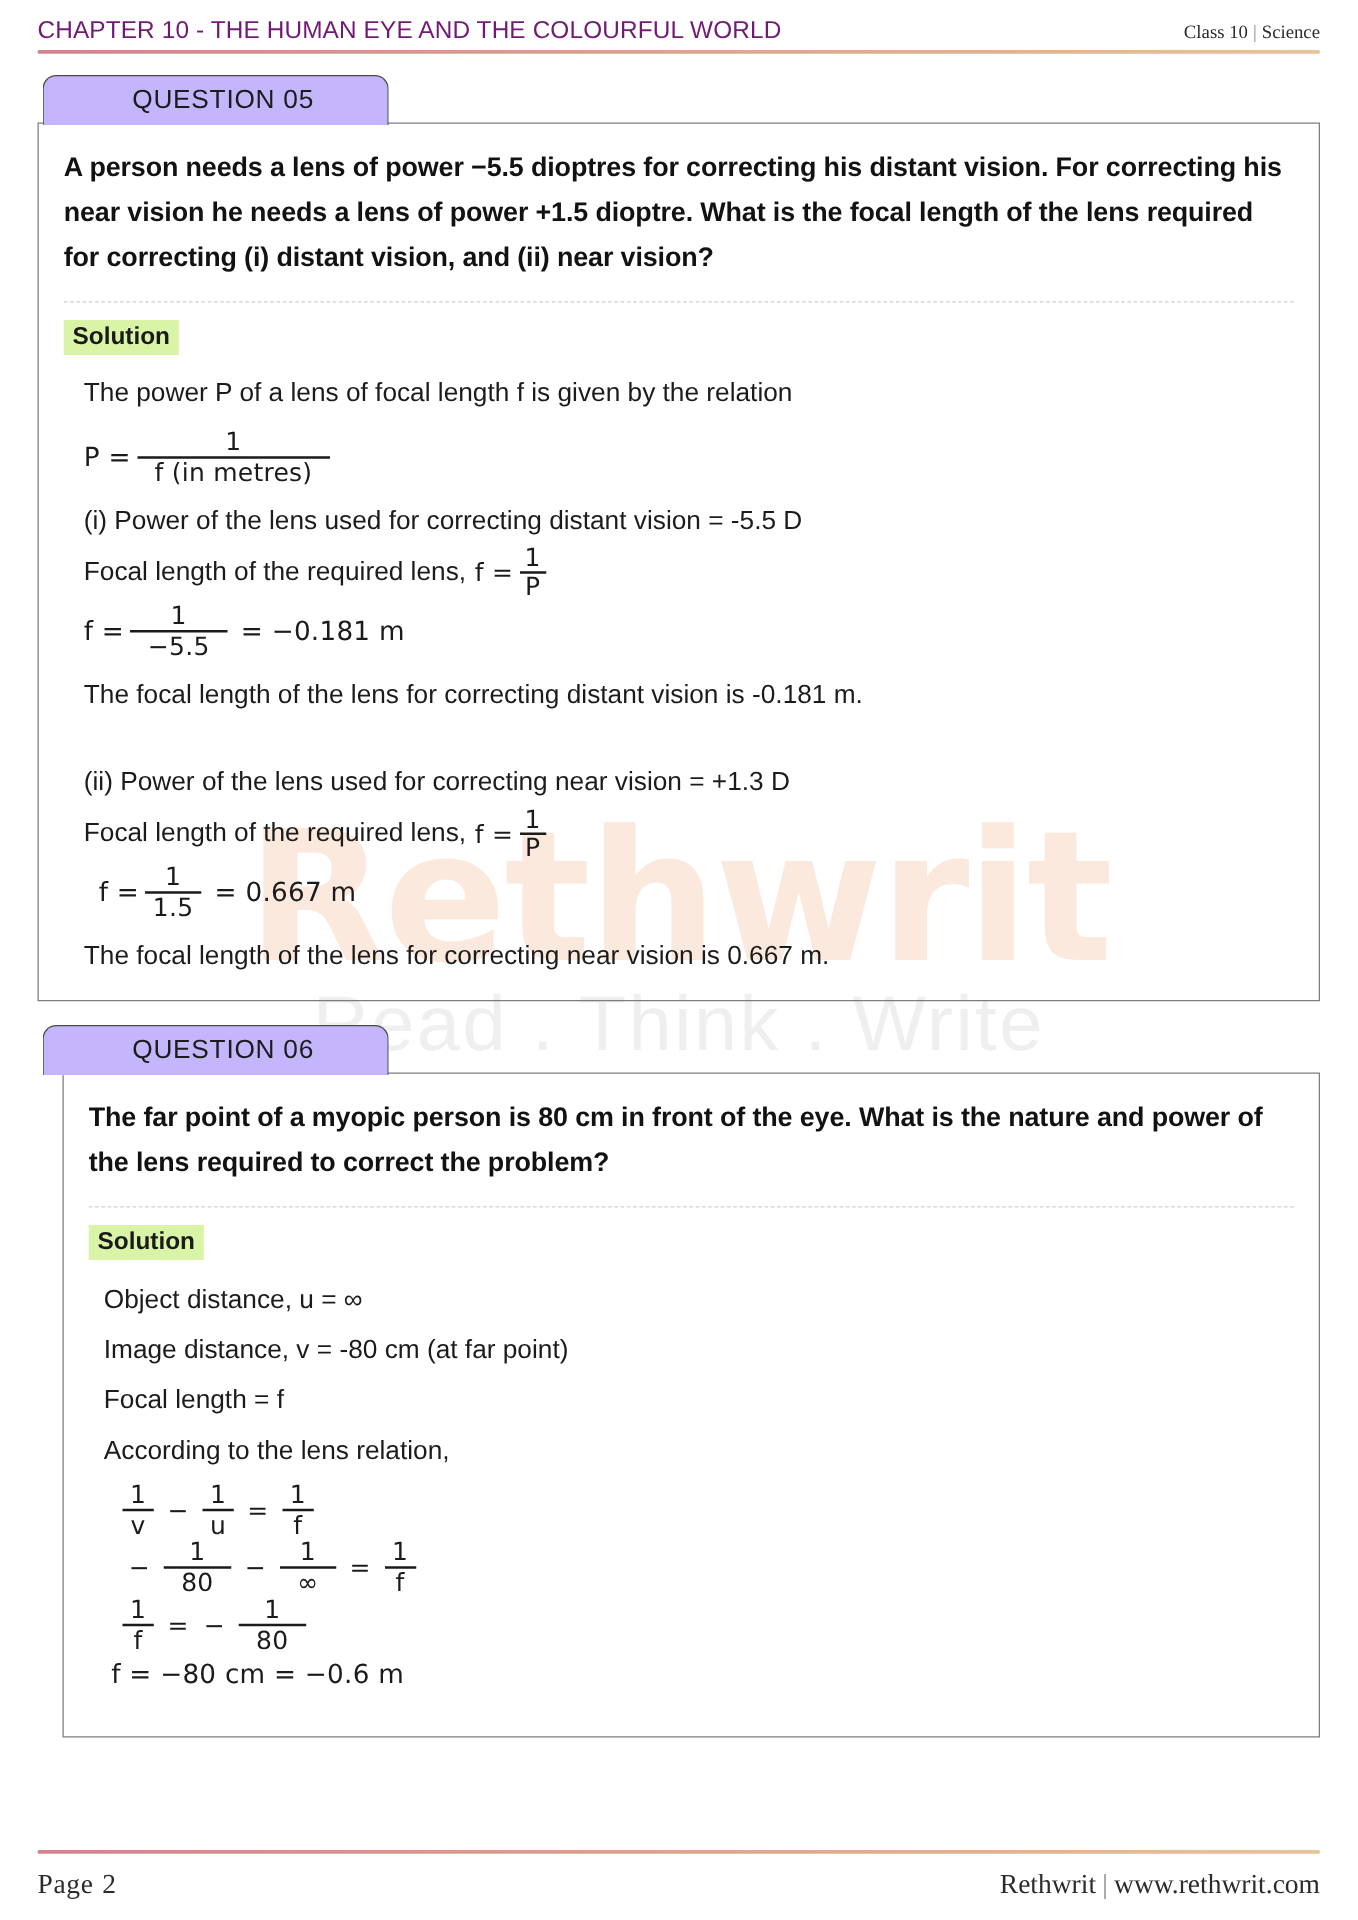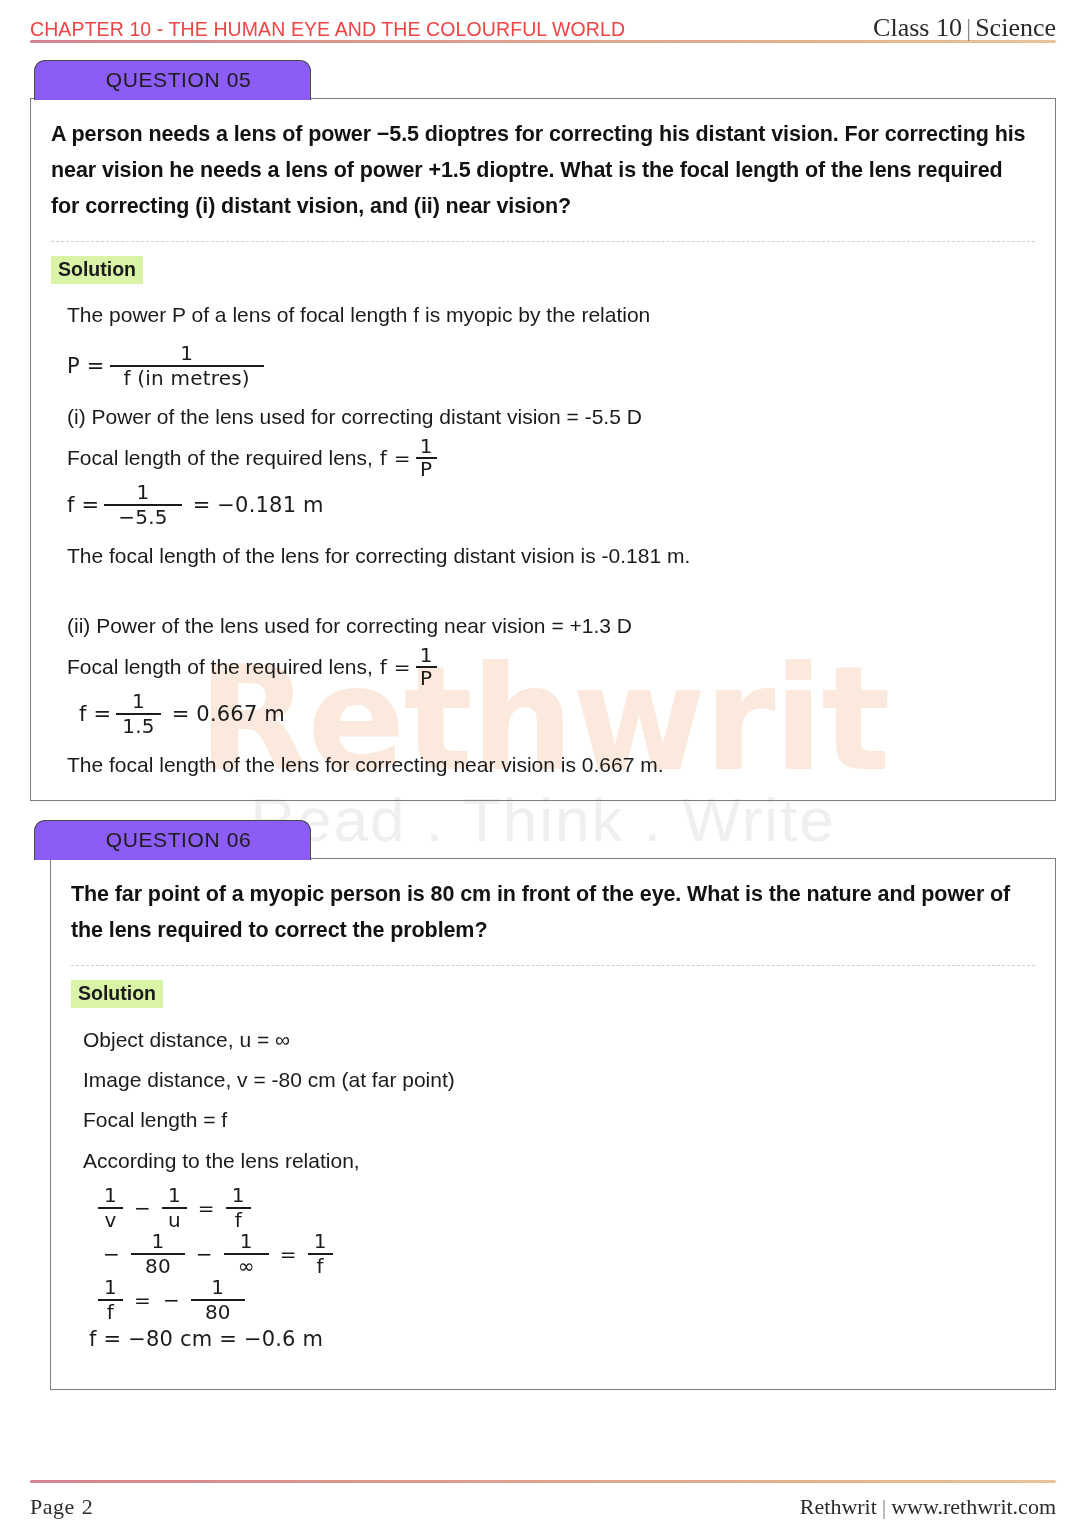--- a/index.html
+++ b/index.html
@@ -26,28 +26,28 @@
   .page-header {
     display: flex;
     align-items: baseline;
     justify-content: space-between;
     padding-top: 13px;
     height: 40px;
   }
   .chapter-title {
     font-size: 19.5px;
     letter-spacing: 0.1px;
-    color: #ef4444;
+    color: #701a75;
     font-family: "Liberation Sans", sans-serif;
     white-space: nowrap;
     text-align: right;
   }
   .class-meta {
     font-family: "Liberation Serif", serif;
-    font-size: 26px;
+    font-size: 15px;
     color: #2b2b2b;
     white-space: nowrap;
   }
   .class-meta .sep { color: #8a8a8a; padding: 0 4px; font-weight: 300; }
 
   .rule {
     height: 3px;
     width: 100%;
     background: linear-gradient(to right, #d4828f 0%, #dba08f 45%, #e3b58e 80%, #e8c39a 100%);
     border-radius: 2px;
@@ -55,21 +55,21 @@
   .rule.footer-rule { margin-bottom: 0; }
 
   
   .qblock { position: relative; }
   .q-tab {
     position: relative;
     z-index: 3;
     display: inline-block;
     margin-left: 4px;
     min-width: 277px;
-    background: #8b5cf6;
+    background: #c4b5fd;
     border: 1.6px solid #4a4a4a;
     border-bottom: none;
     border-radius: 11px 11px 0 0;
     padding: 7px 26px 8px 38px;
     text-align: center;
   }
   .q-tab-label {
     font-size: 21px;
     letter-spacing: 0.6px;
     color: #1c1c1c;
@@ -228,21 +228,21 @@
     <div class="q-tab">
       <span class="q-tab-label">QUESTION 05</span>
     </div>
     <div class="q-card">
       <div class="q-text">A person needs a lens of power −5.5 dioptres for correcting his distant vision. For correcting his near vision he needs a lens of power +1.5 dioptre. What is the focal length of the lens required for correcting (i) distant vision, and (ii) near vision?</div>
       <hr class="dash-sep">
       <div class="solution-tag">Solution</div>
 
       <div class="sol-body">
 
-        <div class="line plain">The power P of a lens of focal length f is myopic by the relation</div>
+        <div class="line plain">The power P of a lens of focal length f is given by the relation</div>
 
         <div class="spacer-sm"></div>
 
         <div class="eq-row">
           <span class="mathtxt big">P =</span>
           <span class="frac mathtxt wide">
             <span class="num">1</span>
             <span class="bar"></span>
             <span class="den">f (in metres)</span>
           </span>

